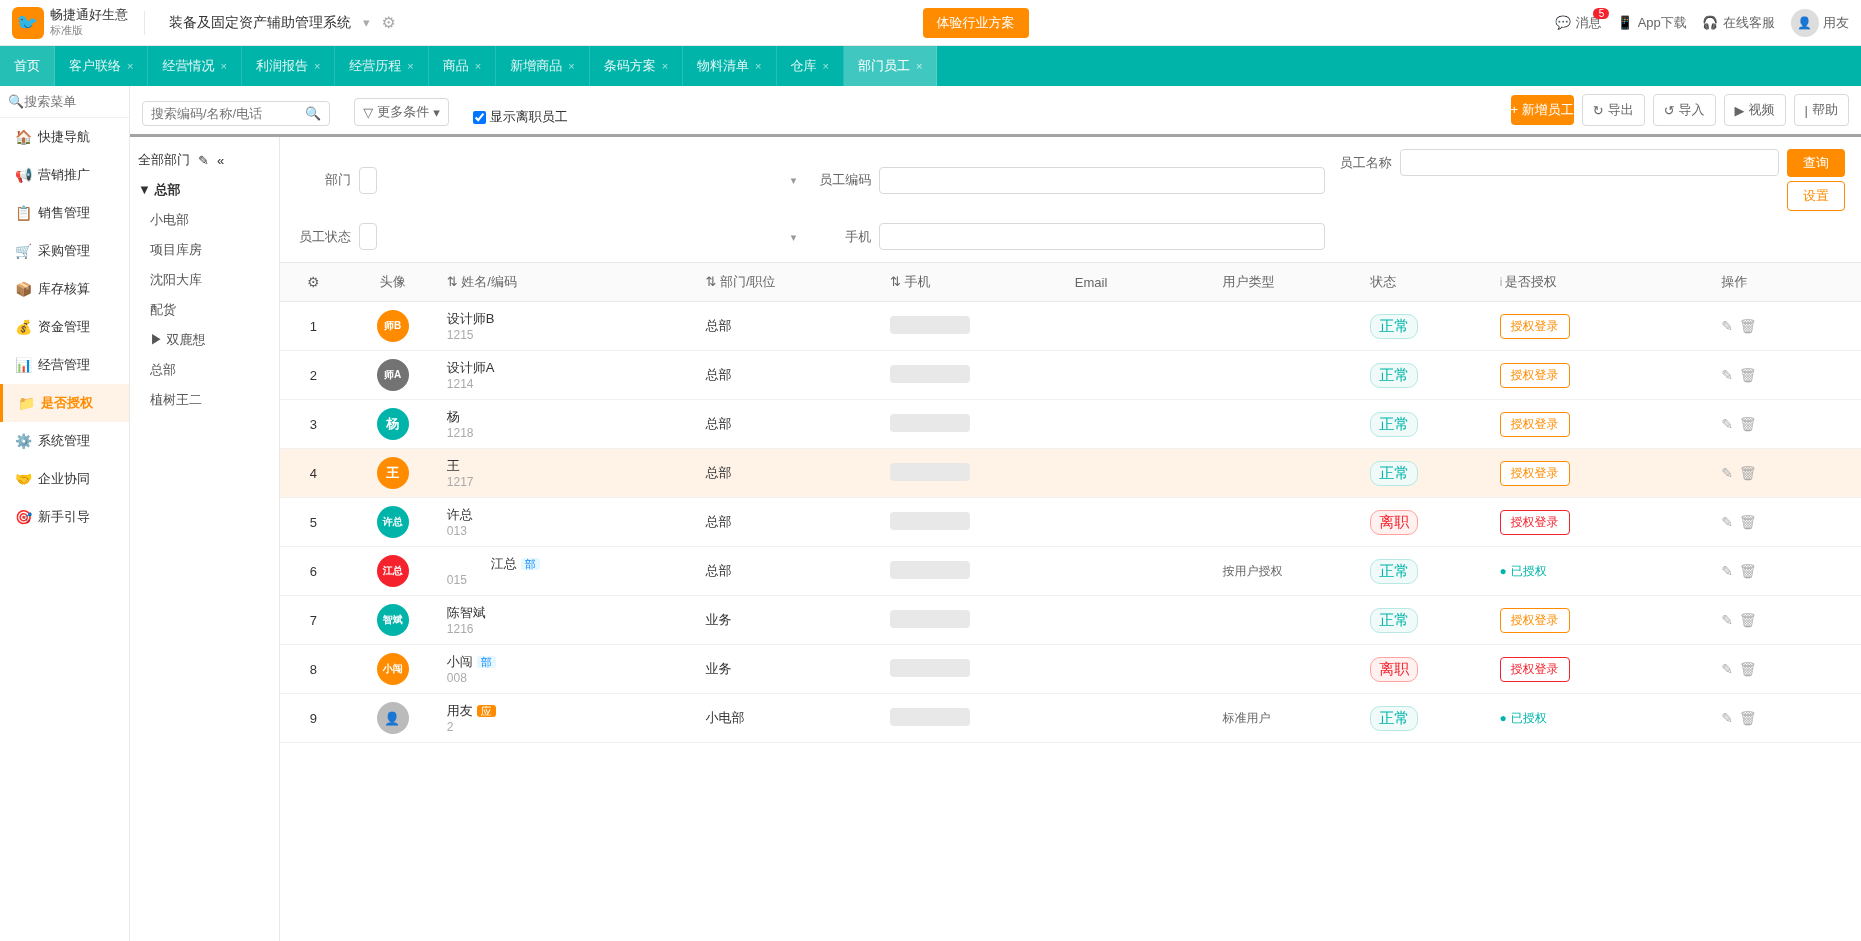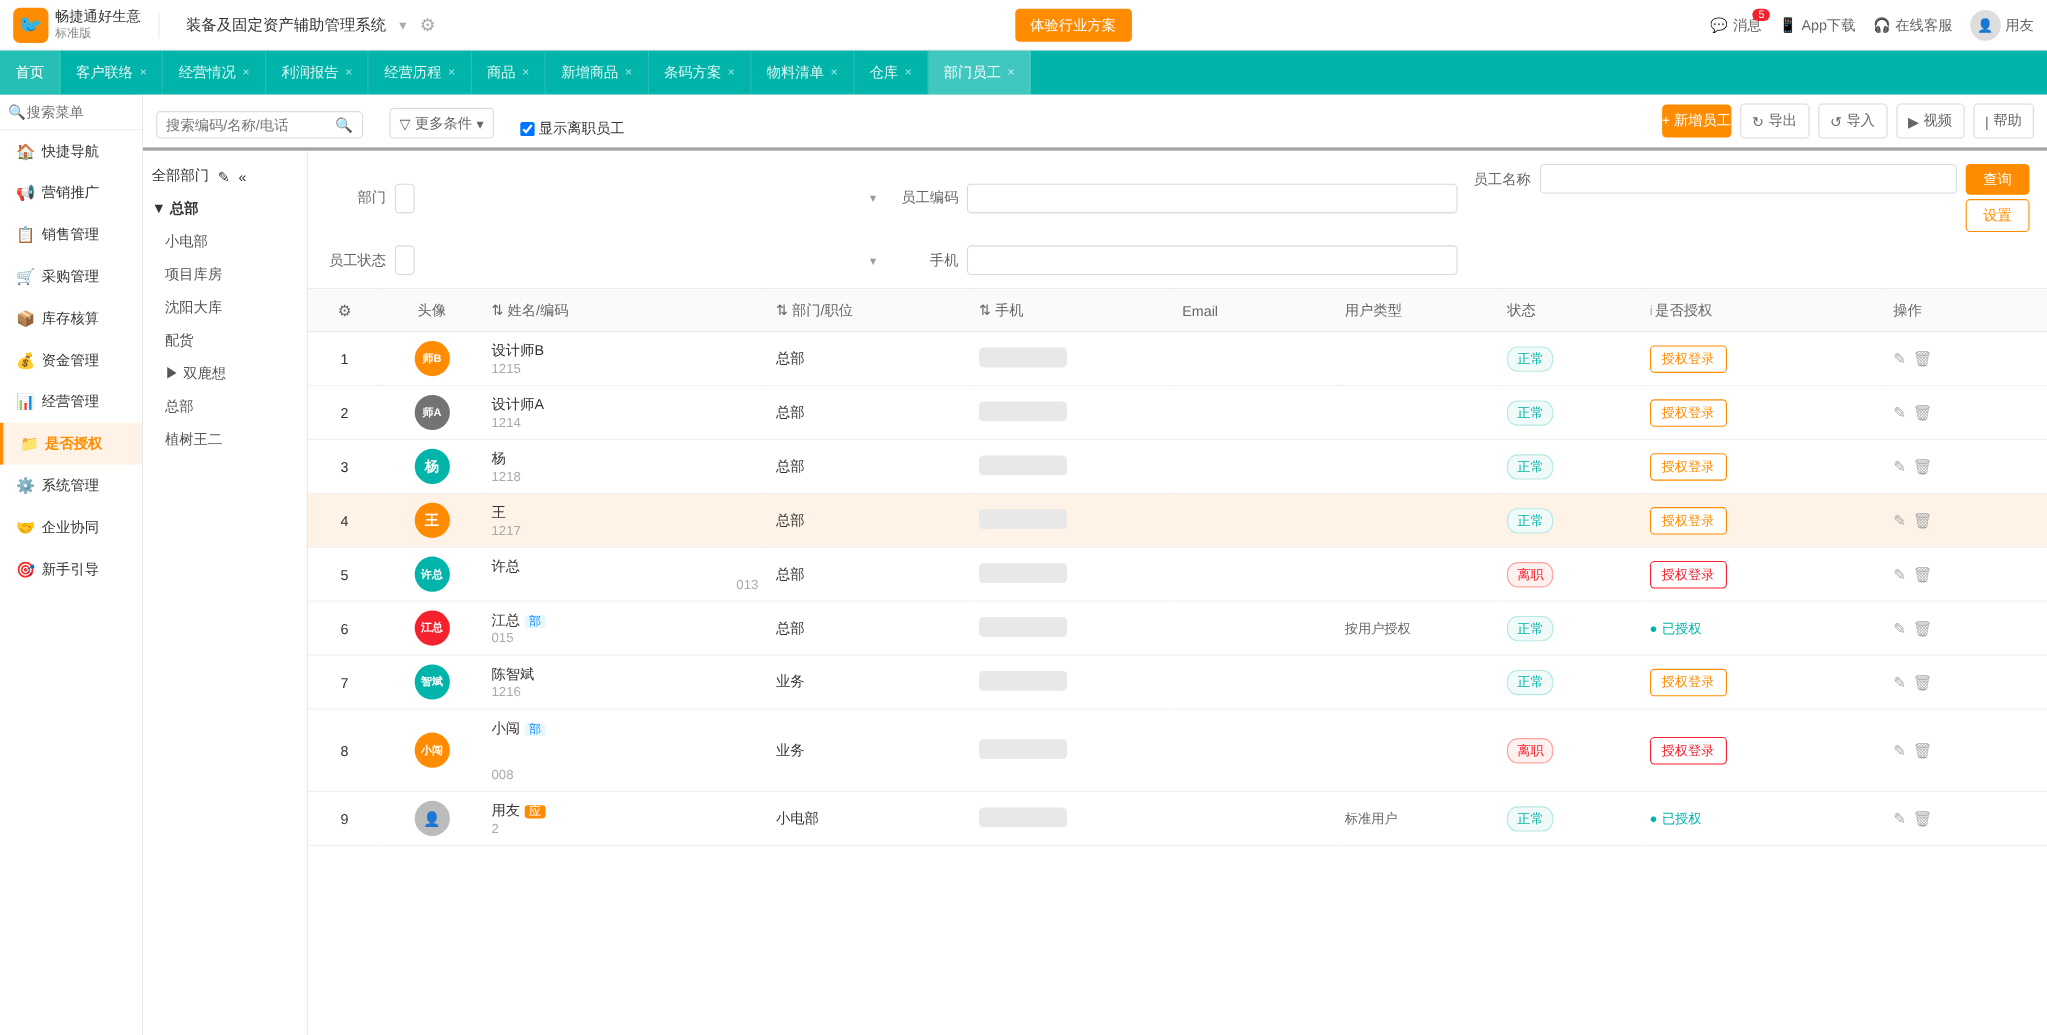--- a/index.html
+++ b/index.html
@@ -74,21 +74,21 @@
 
     
     .table-container { flex: 1; overflow: auto; background: #fff; }
     table { width: 100%; border-collapse: collapse; }
     th { background: #fafafa; border-bottom: 1px solid #e8e8e8; padding: 10px 8px; font-size: 13px; color: #666; font-weight: normal; text-align: left; white-space: nowrap; }
     td { border-bottom: 1px solid #f0f0f0; padding: 8px 8px; font-size: 13px; color: #333; vertical-align: middle; }
     tr.highlighted { background: #fff3e8; }
 
     .avatar { width: 32px; height: 32px; border-radius: 50%; display: flex; align-items: center; justify-content: center; color: white; font-size: 13px; font-weight: bold; flex-shrink: 0; }
 
-    .status-badge { display: inline-block; padding: 2px 8px; border-radius: 10px; font-size: 12px; }
+    .status-badge { display: inline-block; padding: 2px 8px; border-radius: 10px; font-size: 15px; }
     .status-normal { background: #f0faf9; color: #00b4aa; border: 1px solid #b7e8e4; }
     .status-resigned { background: #fff1f0; color: #f5222d; border: 1px solid #ffa39e; }
 
     .auth-btn { border: 1px solid #ff8c00; color: #ff8c00; background: white; border-radius: 4px; padding: 3px 10px; font-size: 12px; cursor: pointer; white-space: nowrap; }
     .auth-btn-resigned { border: 1px solid #f5222d; color: #f5222d; background: white; border-radius: 4px; padding: 3px 10px; font-size: 12px; cursor: pointer; white-space: nowrap; }
     .authorized { color: #00b4aa; font-size: 12px; display: flex; align-items: center; gap: 4px; }
     .authorized::before { content: '●'; color: #00b4aa; }
 
     .user-type { font-size: 12px; color: #666; }
     .action-icons { display: flex; align-items: center; gap: 6px; }
@@ -478,21 +478,21 @@
   </tr>
                 <tr>
     <td class="col-settings">5</td>
     <td class="col-avatar">
       <div style="display:flex;justify-content:center;">
         <div class="avatar" style="background:#00b4aa;font-size:10px;">许总</div>
       </div>
     </td>
     <td class="col-name">
       <div style="font-size:13px;color:#333;">许总</div>
-      <div style="font-size:12px;color:#aaa;text-align:right;">013</div>
+      <div style="font-size:12px;color:#aaa;">013</div>
     </td>
     <td class="col-dept">
       <span>总部</span>
     </td>
     <td class="col-phone">
       <span class="phone-blur"></span>
     </td>
     <td class="col-email"></td>
     <td class="col-usertype">
       <span class="user-type"></span>
@@ -509,21 +509,21 @@
     </td>
   </tr>
                 <tr>
     <td class="col-settings">6</td>
     <td class="col-avatar">
       <div style="display:flex;justify-content:center;">
         <div class="avatar" style="background:#f5222d;font-size:10px;">江总</div>
       </div>
     </td>
     <td class="col-name">
-      <div style="font-size:13px;color:#333;">江总<span class="tag-dept">部</span></div>
+      <div style="font-size:13px;color:#333;margin-left:44px;">江总<span class="tag-dept">部</span></div>
       <div style="font-size:12px;color:#aaa;">015</div>
     </td>
     <td class="col-dept">
       <span>总部</span>
     </td>
     <td class="col-phone">
       <span class="phone-blur"></span>
     </td>
     <td class="col-email"></td>
     <td class="col-usertype">
@@ -576,21 +576,21 @@
   </tr>
                 <tr>
     <td class="col-settings">8</td>
     <td class="col-avatar">
       <div style="display:flex;justify-content:center;">
         <div class="avatar" style="background:#ff8c00;font-size:10px;">小闯</div>
       </div>
     </td>
     <td class="col-name">
       <div style="font-size:13px;color:#333;">小闯<span class="tag-dept">部</span></div>
-      <div style="font-size:12px;color:#aaa;margin-top:26px;">008</div>
+      <div style="font-size:12px;color:#aaa;">008</div>
     </td>
     <td class="col-dept">
       <span>业务</span>
     </td>
     <td class="col-phone">
       <span class="phone-blur"></span>
     </td>
     <td class="col-email"></td>
     <td class="col-usertype">
       <span class="user-type"></span>

